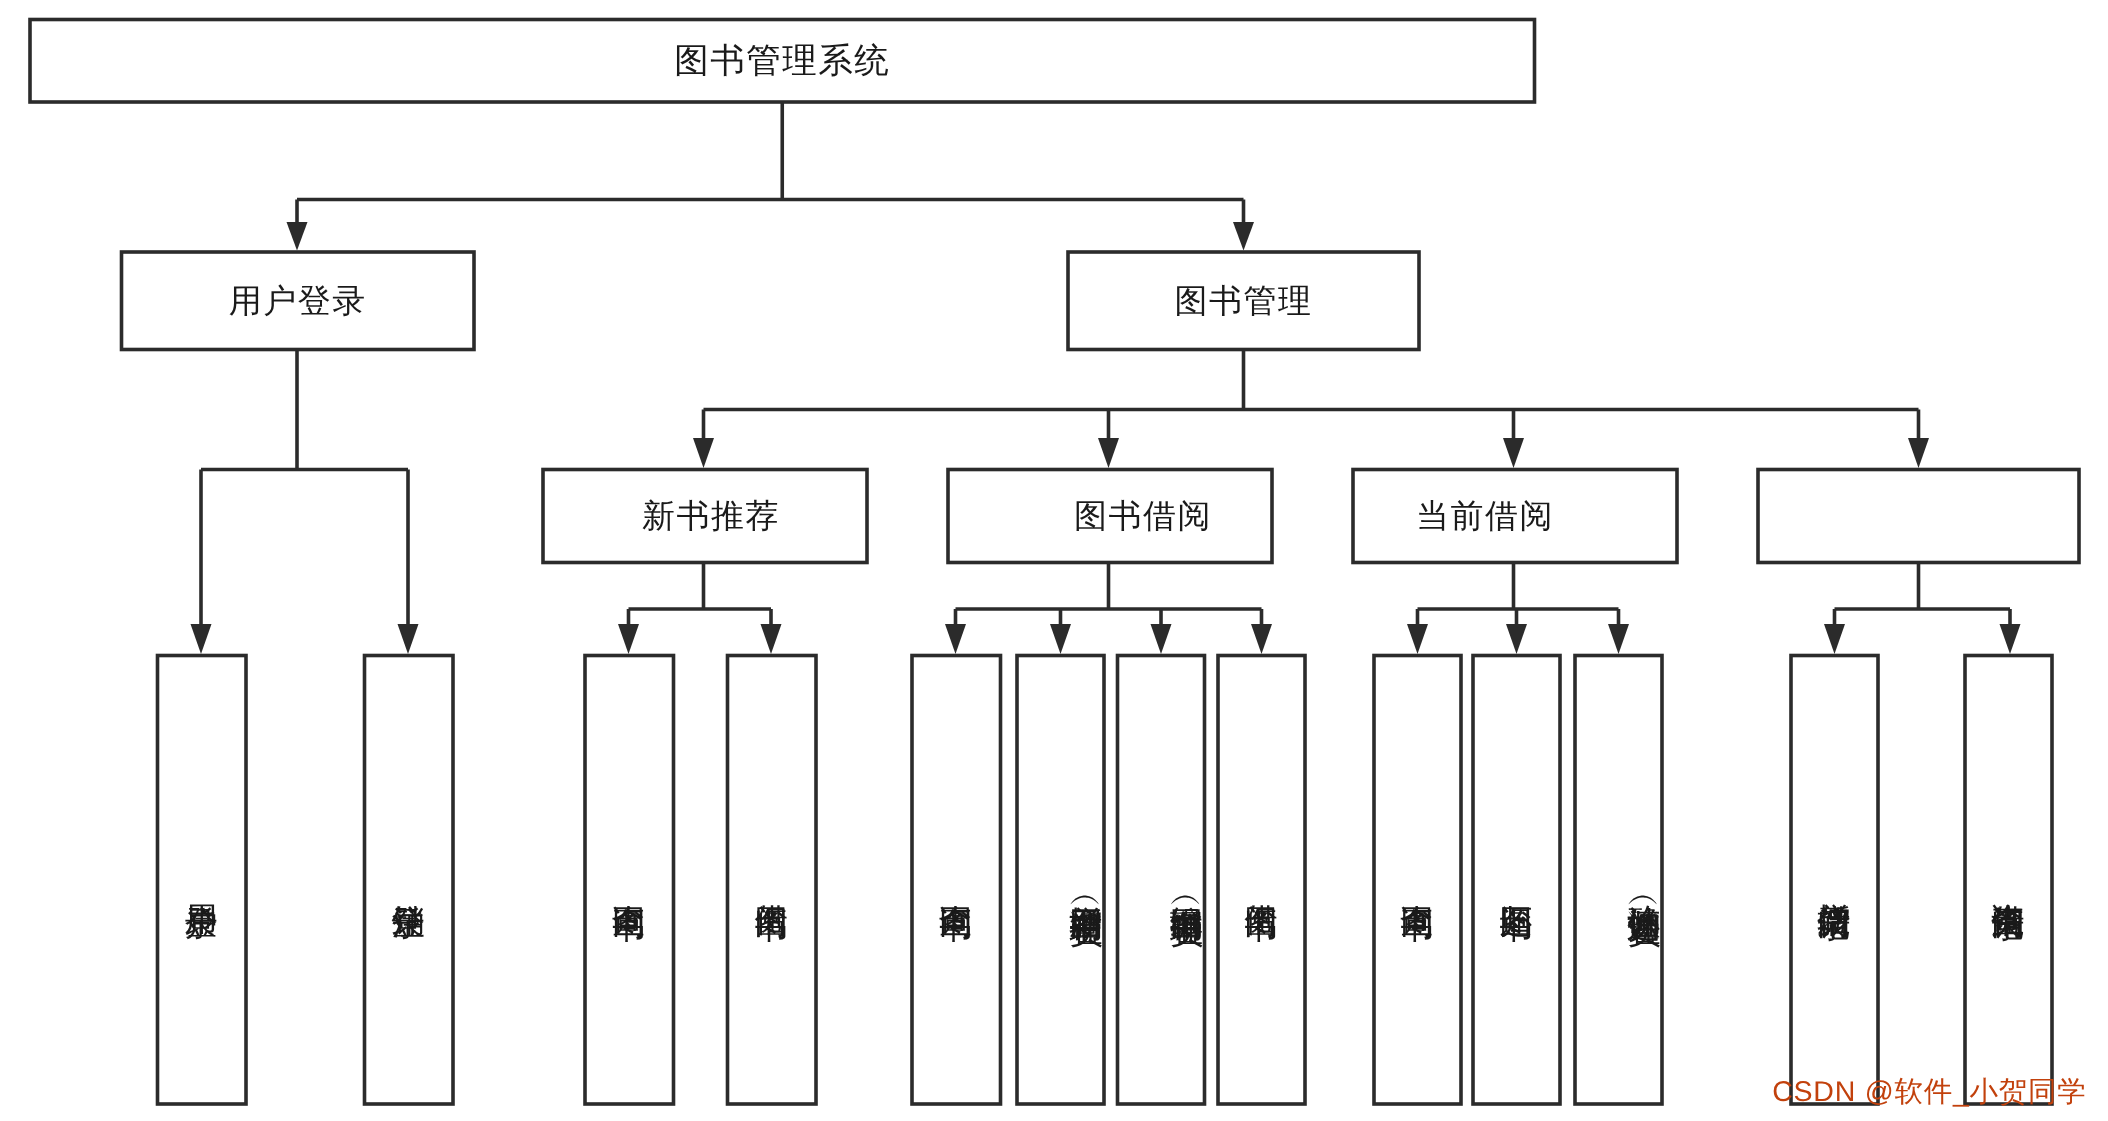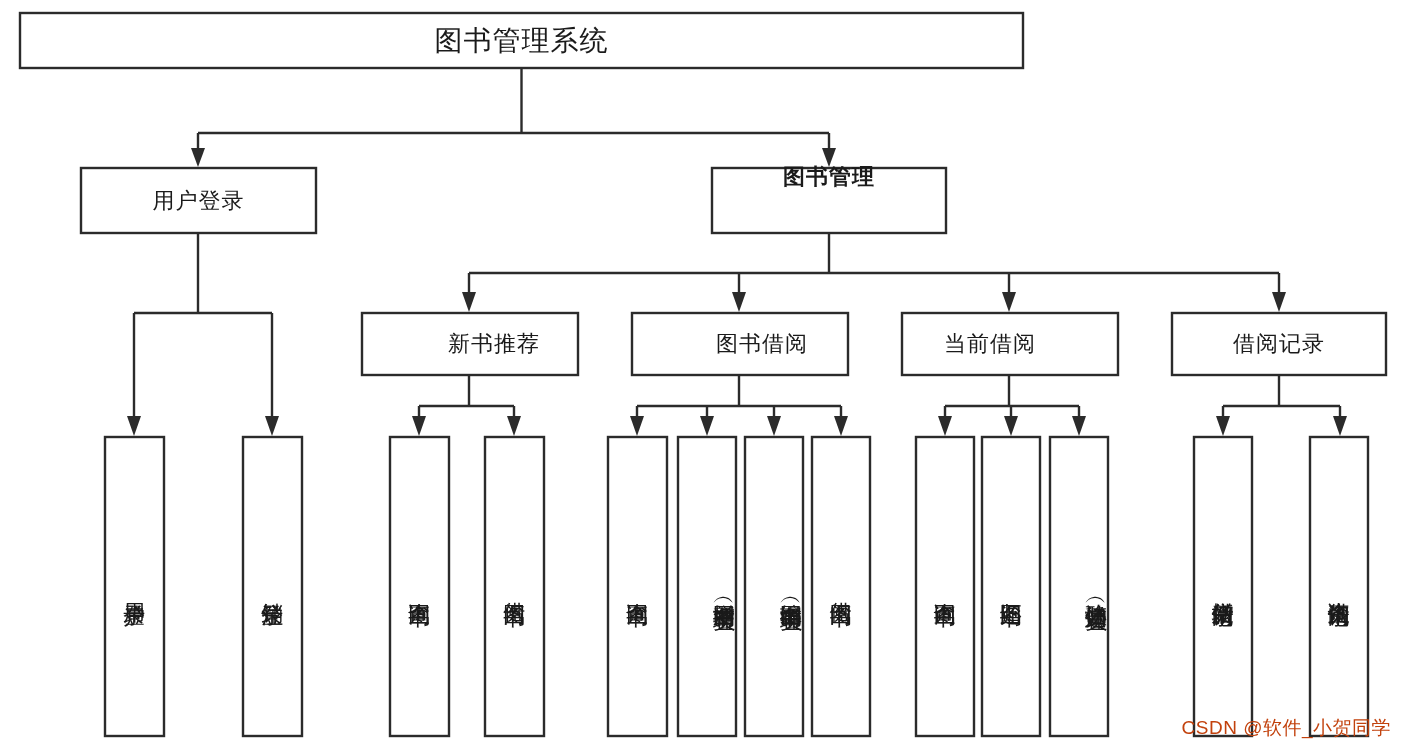--- a/index.html
+++ b/index.html
@@ -61,21 +61,21 @@
     align-items: center;
     justify-content: center;
     font-family: "Liberation Sans", "DejaVu Sans", sans-serif;
     font-size: 22px;
     color: #1a1a1a;
     letter-spacing: 1px;
     white-space: nowrap;
     pointer-events: none;
   }
   .title-label {
-    font-size: 28px;
+    font-size: 23px;
   }
   #watermark {
     position: absolute;
     right: 14px;
     bottom: 6px;
     font-family: "Liberation Sans", "DejaVu Sans", sans-serif;
     font-size: 19px;
     color: #c2410c;
     letter-spacing: 0.5px;
     white-space: nowrap;
@@ -181,26 +181,25 @@
       <rect class="node-rect" x="1050" y="437" width="58" height="299"></rect>
 
       <rect class="node-rect" x="1194" y="437" width="58" height="299"></rect>
       <rect class="node-rect" x="1310" y="437" width="58" height="299"></rect>
     </g>
   </svg>
 
   <div class="hlabel-wrap title-label" style="left:20px; top:13px; width:1003px; height:55px;">图书管理系统</div>
 
   <div class="hlabel-wrap" style="left:81px; top:168px; width:235px; height:65px;">用户登录</div>
-  <div class="hlabel-wrap" style="left:712px; top:152px; width:234px; height:49px;font-weight:bold;">图书管理</div>
-
-  <div class="hlabel-wrap" style="left:382px; top:313px; width:224px; height:62px;">新书推荐</div>
+  <div class="hlabel-wrap" style="left:712px; top:176px; width:234px; height:49px;">图书管理</div>
+
+  <div class="hlabel-wrap" style="left:362px; top:313px; width:224px; height:62px;">新书推荐</div>
   <div class="hlabel-wrap" style="left:632px; top:313px; width:260px; height:62px;">图书借阅</div>
   <div class="hlabel-wrap" style="left:902px; top:313px; width:176px; height:62px;">当前借阅</div>
-  <div class="hlabel-wrap" style="left:1172px; top:313px; width:214px; height:62px;">借阅记录</div>
 
   <div class="vlabel-wrap" style="left:105px; top:437px; width:59px; height:299px;">用户登录</div>
   <div class="vlabel-wrap" style="left:243px; top:437px; width:59px; height:299px;">注销登录</div>
 
   <div class="vlabel-wrap" style="left:390px; top:437px; width:59px; height:299px;">查询图书</div>
   <div class="vlabel-wrap" style="left:485px; top:437px; width:59px; height:299px;">借阅图书</div>
 
   <div class="vlabel-wrap" style="left:608px; top:437px; width:59px; height:299px;">查询图书</div>
   <div class="vlabel-wrap" style="left:678px; top:437px; width:58px; height:299px; align-items:flex-start; padding-top:8px; box-sizing:border-box;">新增图书（管理员）</div>
   <div class="vlabel-wrap" style="left:745px; top:437px; width:58px; height:299px; align-items:flex-start; padding-top:8px; box-sizing:border-box;">编辑图书（管理员）</div>

